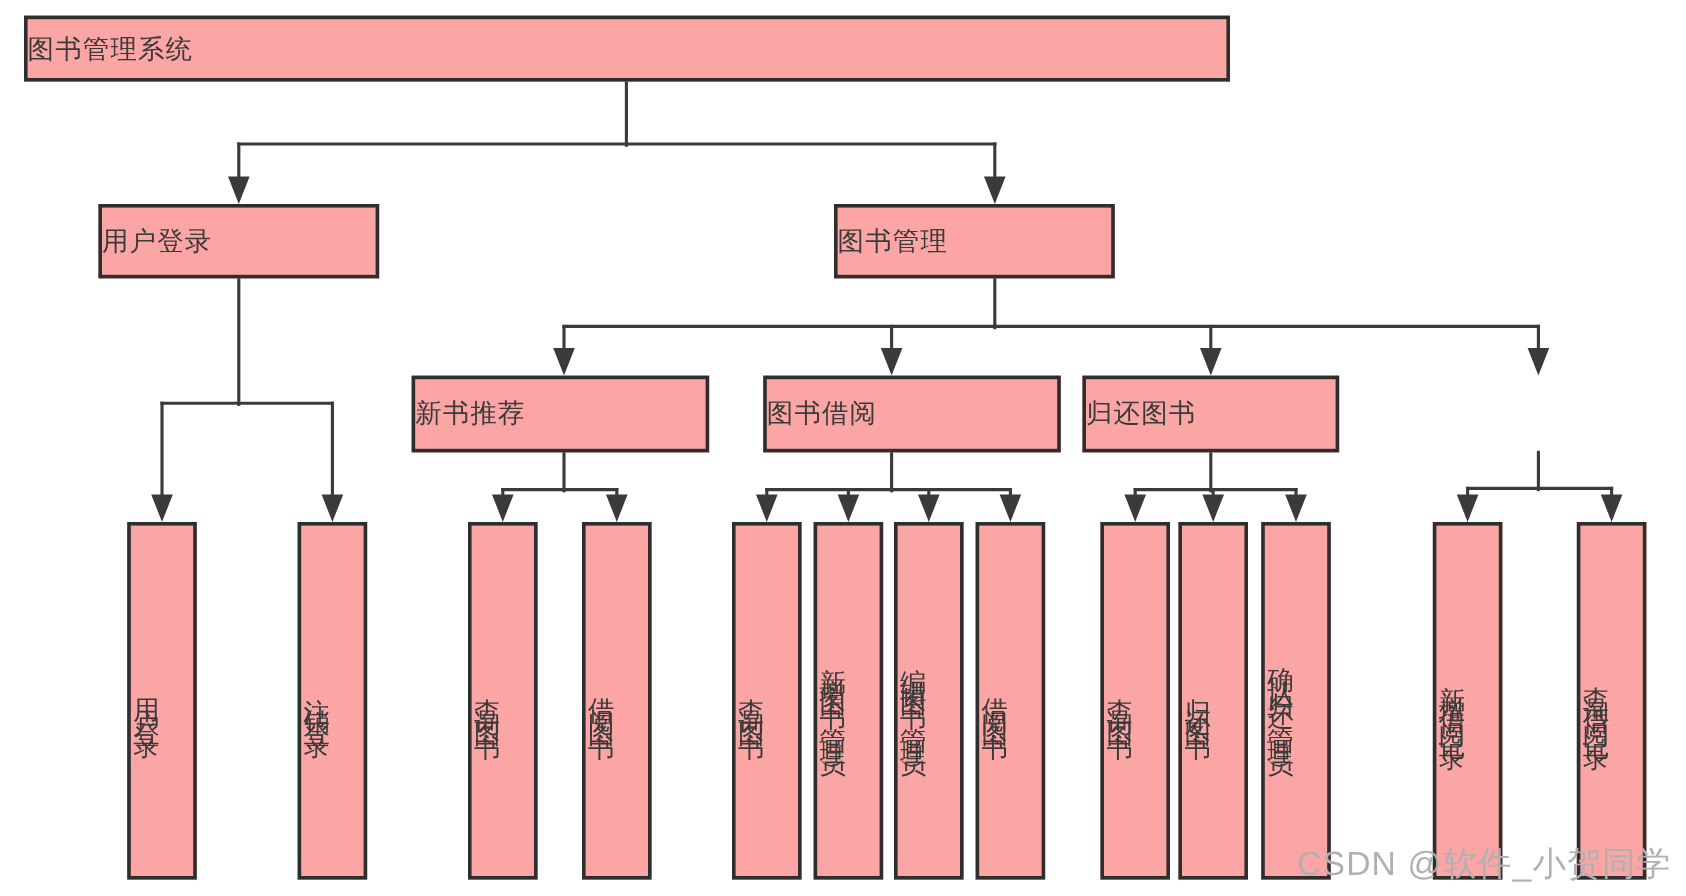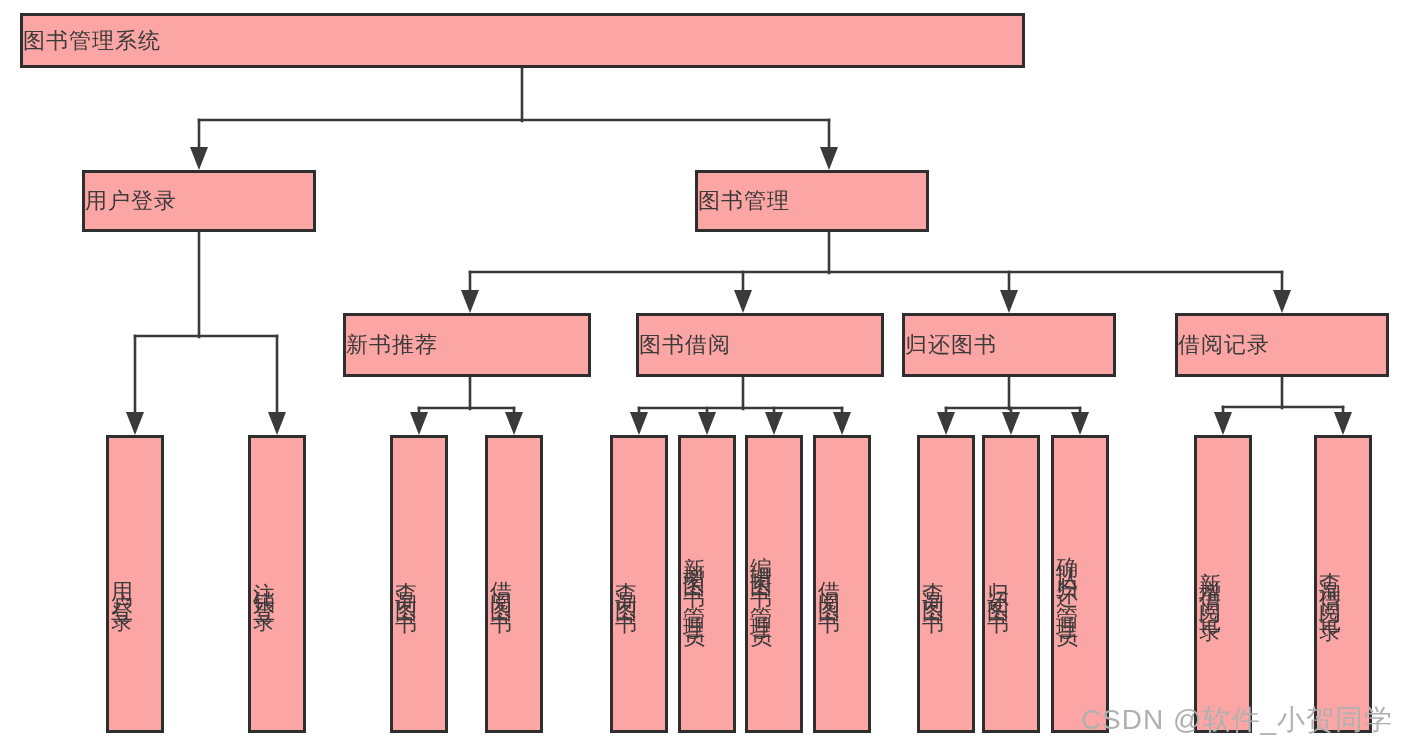--- a/index.html
+++ b/index.html
@@ -152,23 +152,20 @@
 
   <div class="node h" style="left:343px; top:313px; width:248px; height:64px;">
     <span>新书推荐</span>
   </div>
   <div class="node h" style="left:636px; top:313px; width:248px; height:64px;">
     <span>图书借阅</span>
   </div>
   <div class="node h" style="left:902px; top:313px; width:214px; height:64px;">
     <span>归还图书</span>
   </div>
-  <div class="node h" style="left:1175px; top:313px; width:214px; height:64px;">
-    <span>借阅记录</span>
-  </div>
 
   <div class="node v" style="left:106px; top:435px; width:58px; height:298px;">
     <span class="vtext">用户登录</span>
   </div>
   <div class="node v" style="left:248px; top:435px; width:58px; height:298px;">
     <span class="vtext">注销登录</span>
   </div>
 
   <div class="node v" style="left:390px; top:435px; width:58px; height:298px;">
     <span class="vtext">查询图书</span>

